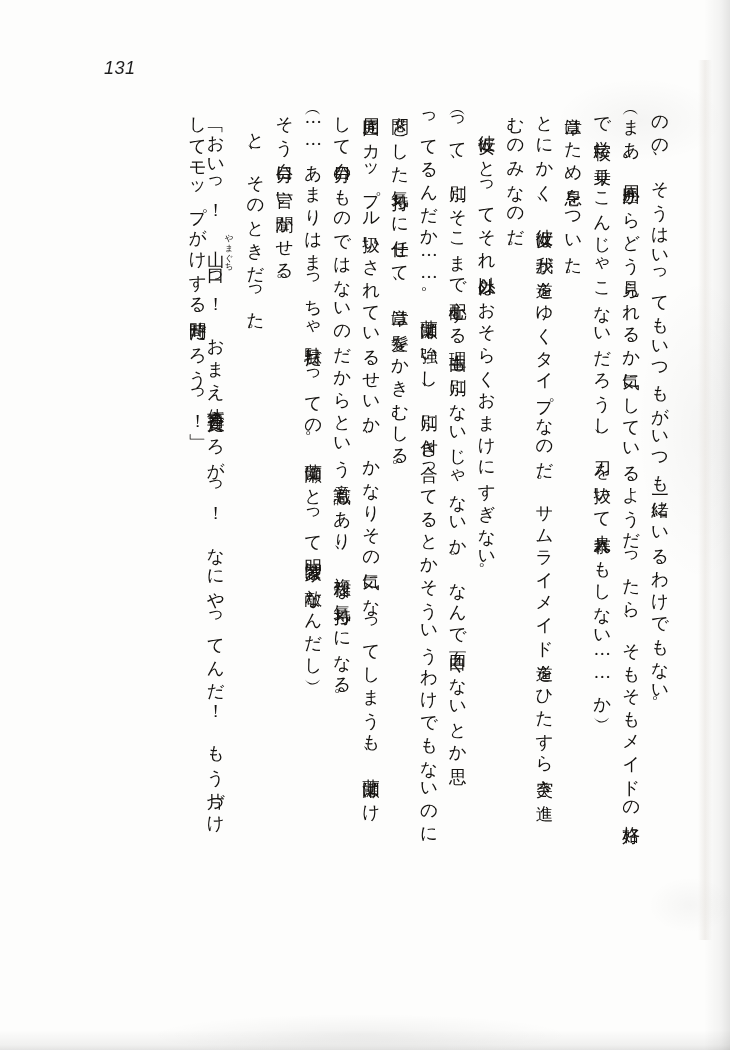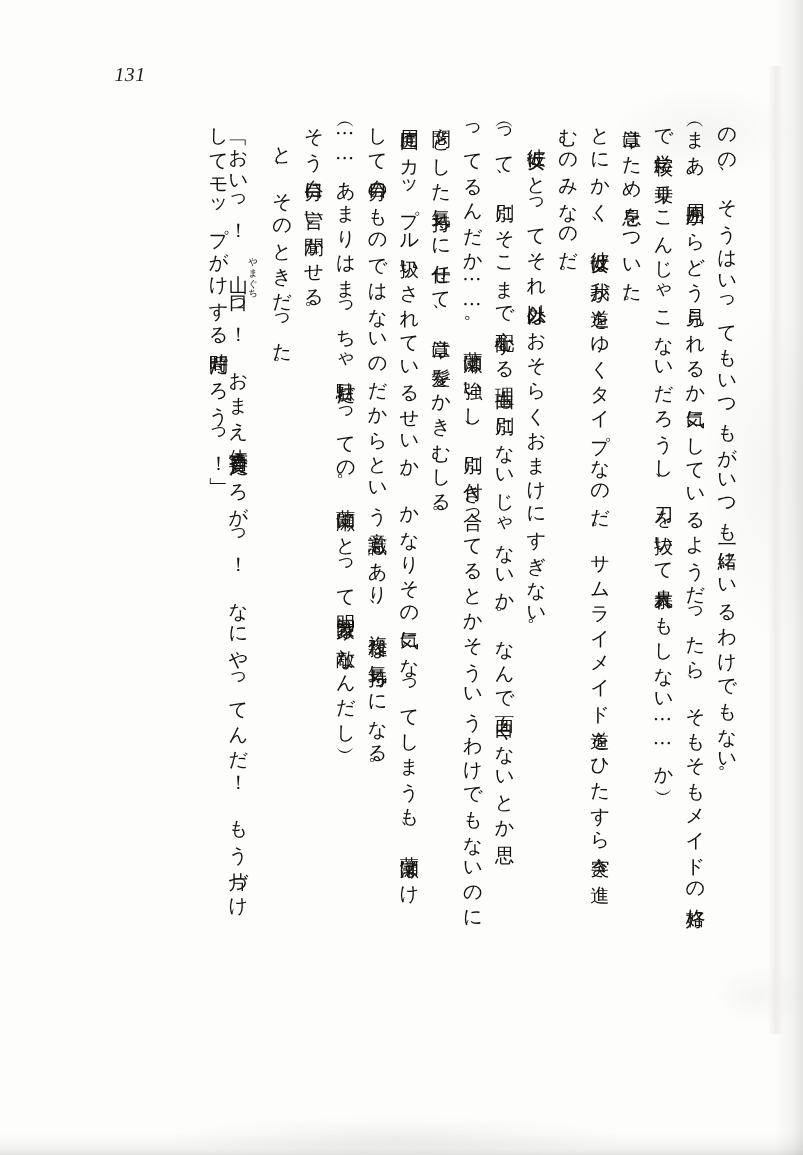--- a/index.html
+++ b/index.html
@@ -64,21 +64,21 @@
 
   
   .folio {
     position: absolute;
     top: 58px;
     left: 104px;
     font-size: 18px;
     font-style: italic;
     color: #1c1c1c;
     letter-spacing: 0.5px;
-    font-family: Liberation Serif, serif;
+    font-family: Liberation Sans, sans-serif;
   }
 
   
   .text-block {
     position: absolute;
     top: 104px;
     left: 62px;
     width: 606px;
     height: 880px;
     display: flex;

